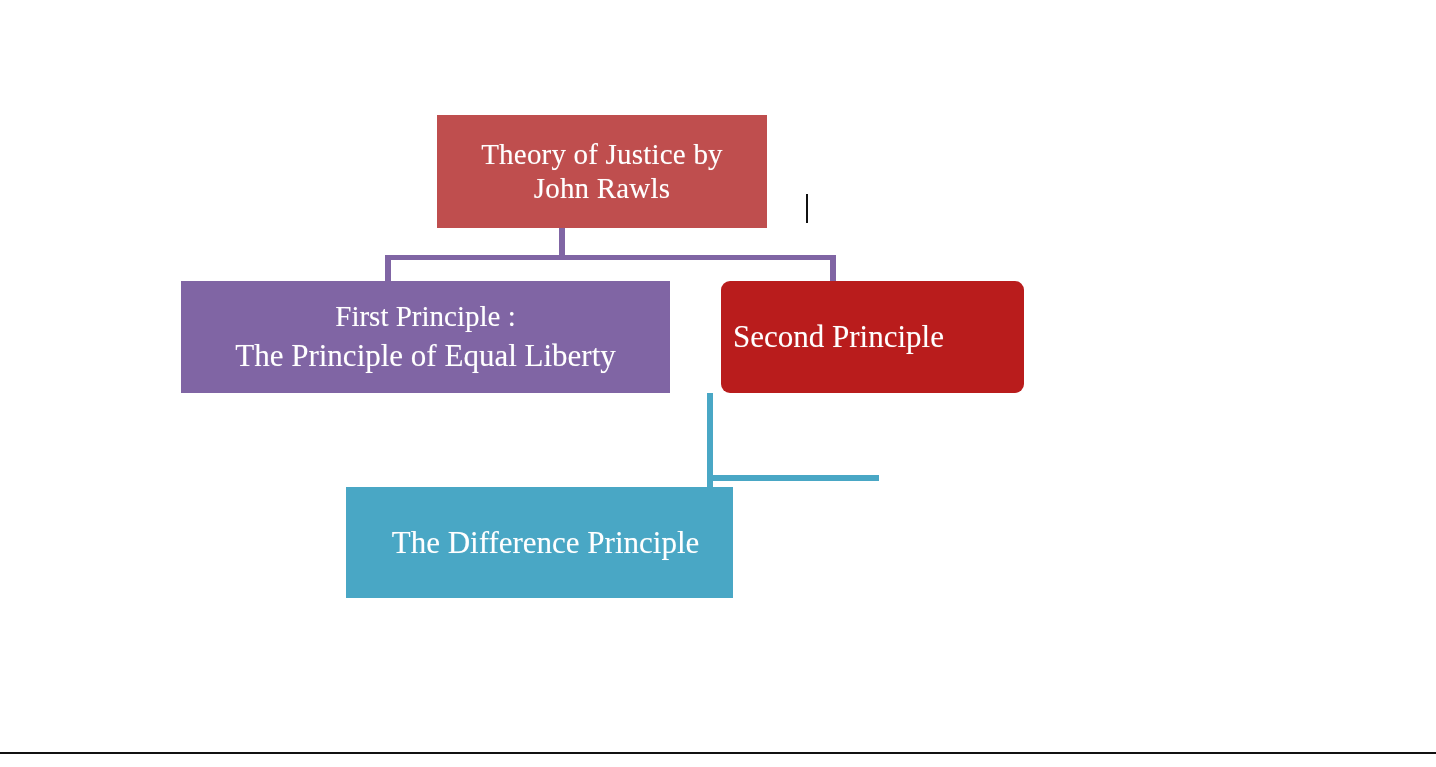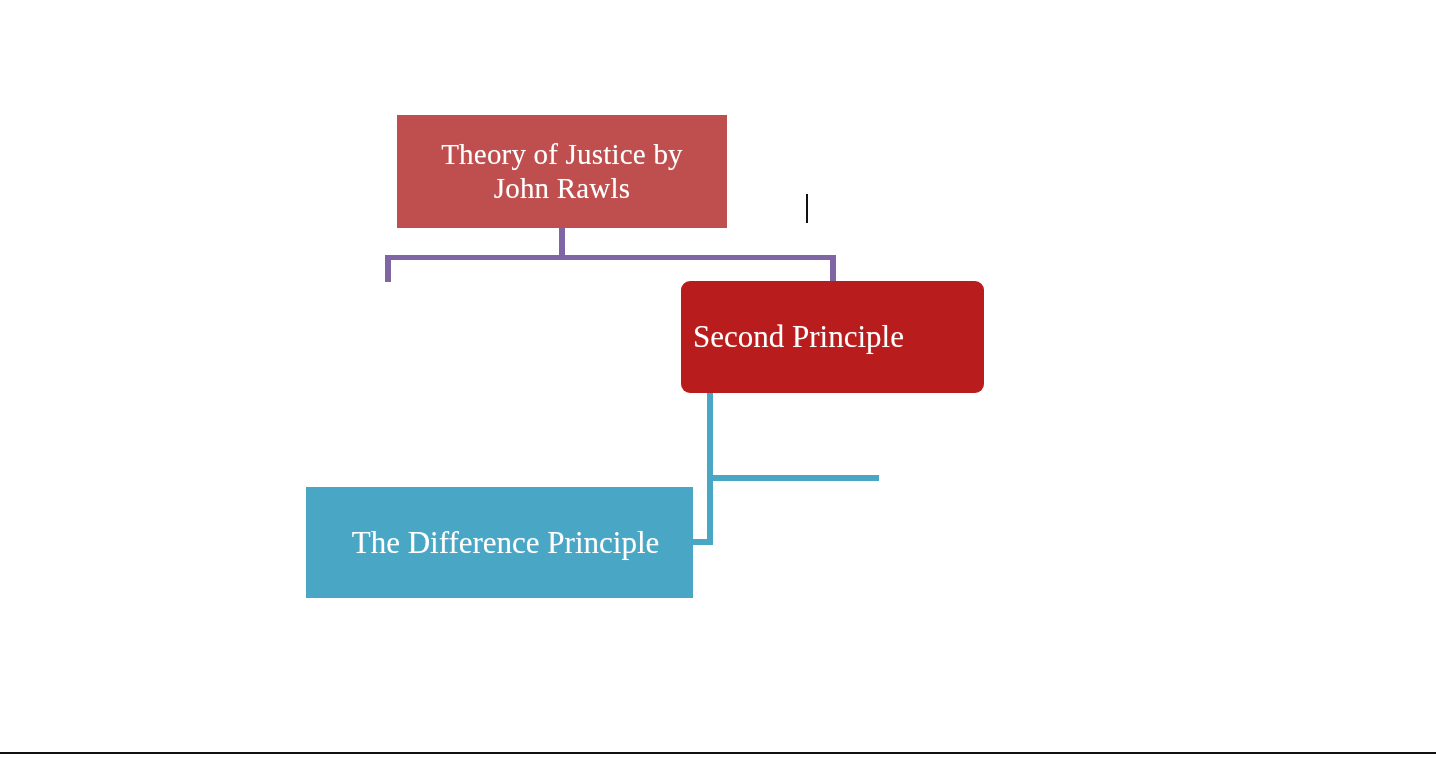--- a/index.html
+++ b/index.html
@@ -26,20 +26,21 @@
     box-sizing: border-box;
     display: flex;
     flex-direction: column;
     align-items: center;
     justify-content: center;
     color: #ffffff;
     text-align: center;
     line-height: 1.16;
     text-rendering: optimizeLegibility;
     text-shadow: 0 0 1px rgba(255,255,255,0.35);
+    margin-left: 40px;
   }
   .node .line {
     display: block;
     white-space: nowrap;
   }
 
   
   #node-root {
     left: 397px;
     top: 115px;
@@ -147,20 +148,24 @@
 
   <div class="conn conn-teal" id="conn-spine"></div>
   <div class="conn conn-teal" id="conn-branch-right"></div>
   <div class="conn conn-teal" id="conn-foot-left"></div>
 
   <div class="node" id="node-root">
     <span class="line line-1">Theory of Justice by</span>
     <span class="line line-2">John Rawls</span>
   </div>
 
+  <div class="node" id="node-first">
+    <span class="line line-1">First Principle :</span>
+    <span class="line line-2">The Principle of Equal Liberty</span>
+  </div>
 
   <div class="node" id="node-second">
     <span class="line line-1">Second Principle</span>
   </div>
 
 
   <div class="node" id="node-difference">
     <span class="line line-1">The Difference Principle</span>
   </div>
 

